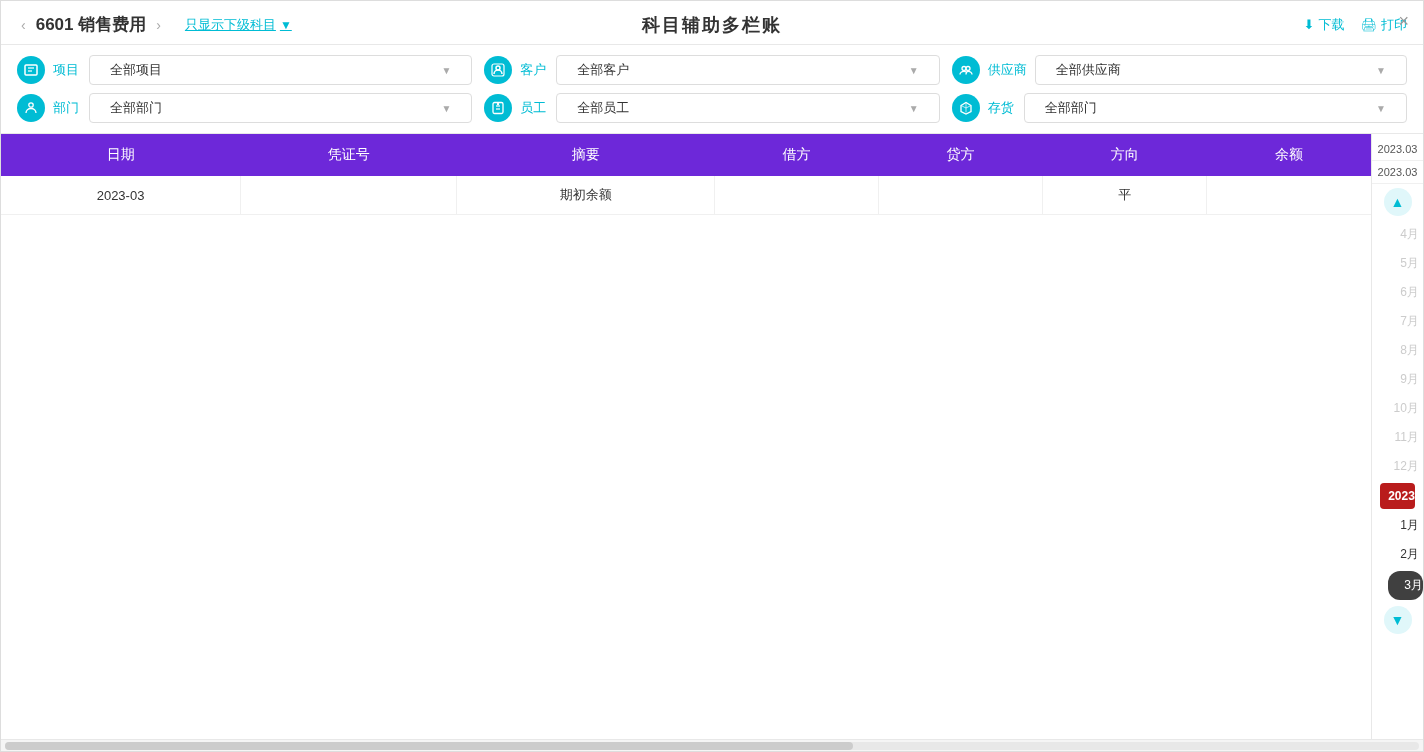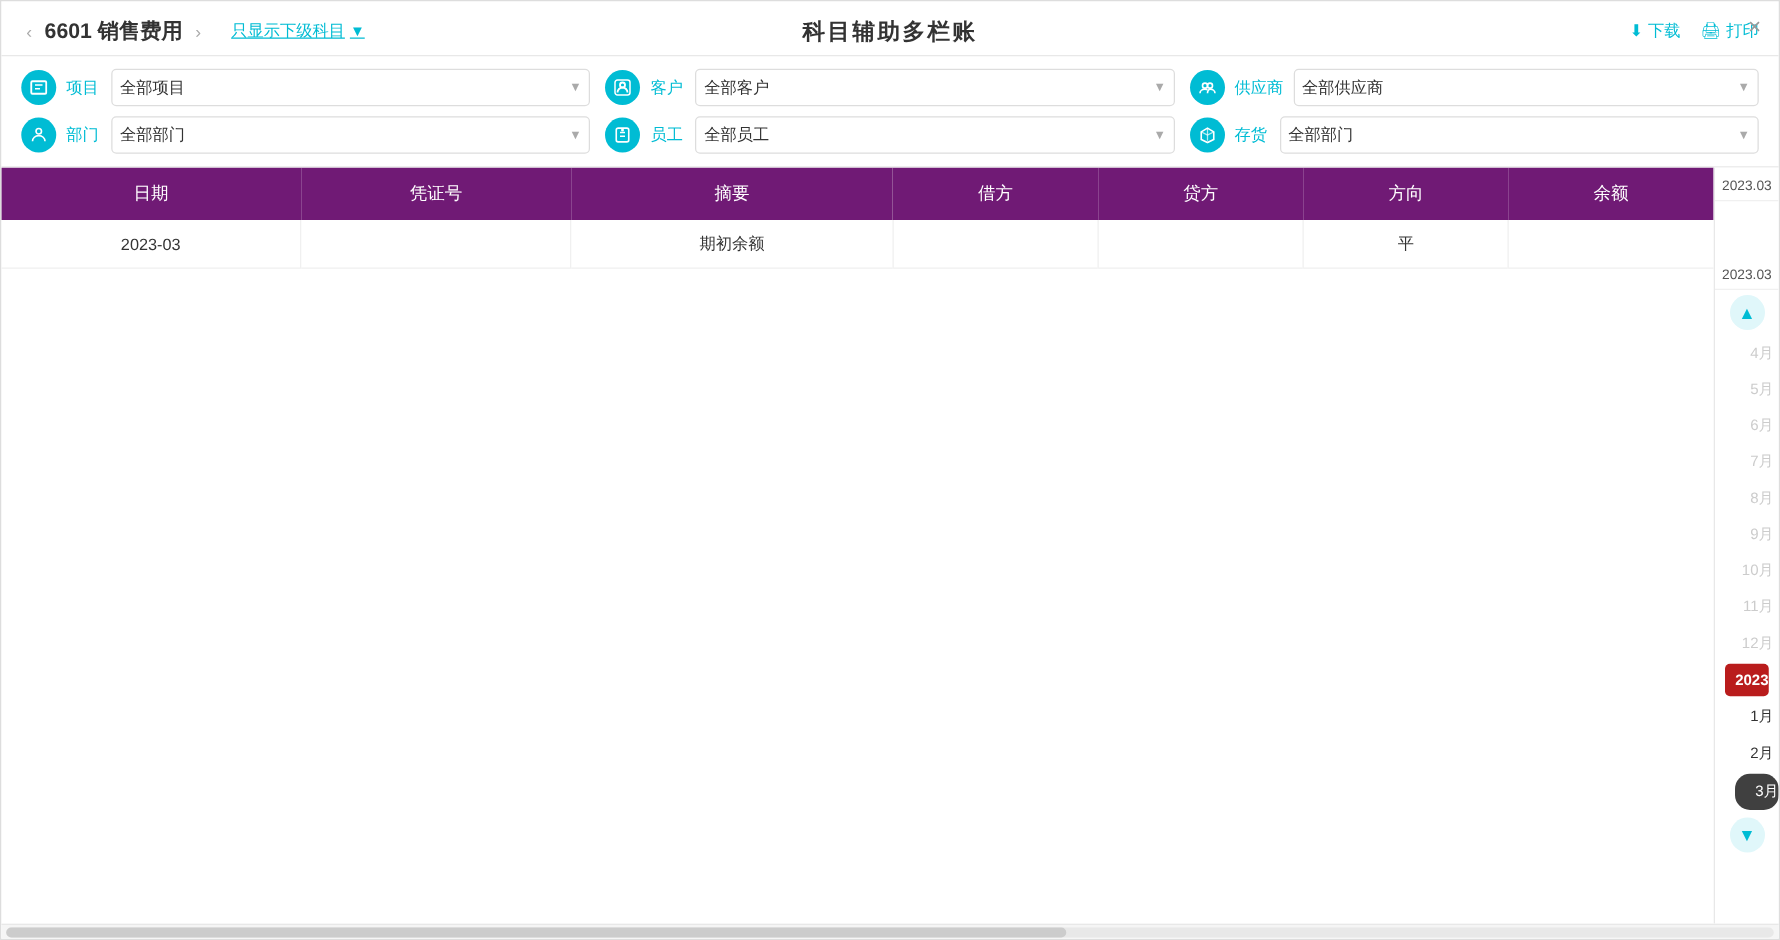--- a/index.html
+++ b/index.html
@@ -123,21 +123,21 @@
     .filter-label {
       color: #00bcd4;
       font-size: 13px;
       min-width: 28px;
       flex-shrink: 0;
     }
     .filter-select {
       flex: 1;
       border: 1px solid #ddd;
       border-radius: 4px;
-      padding: 4px 6px;
+      padding: 4px 20px;
       font-size: 13px;
       color: #333;
       background: white;
       display: flex;
       align-items: center;
       justify-content: space-between;
       cursor: pointer;
       height: 30px;
     }
     .filter-select-arrow {
@@ -154,21 +154,21 @@
     .table-area {
       flex: 1;
       overflow: auto;
     }
     
     .data-table {
       width: 100%;
       border-collapse: collapse;
     }
     .data-table thead tr {
-      background: #701a75;
+      background: #6d28d9;
     }
     .data-table thead th {
       color: white;
       font-weight: normal;
       padding: 12px 8px;
       text-align: center;
       font-size: 14px;
       border: none;
     }
     .data-table tbody tr {
@@ -258,21 +258,20 @@
       color: #333;
     }
     .timeline-item.muted {
       color: #ccc;
     }
     
     .sidebar-top-rows {
       width: 100%;
       display: flex;
       flex-direction: column;
-      gap: 48px;
     }
     .sidebar-date-row {
       width: 100%;
       text-align: center;
       padding: 5px 0;
       font-size: 11px;
       color: #555;
       border-bottom: 1px solid #f0f0f0;
     }
   </style>

